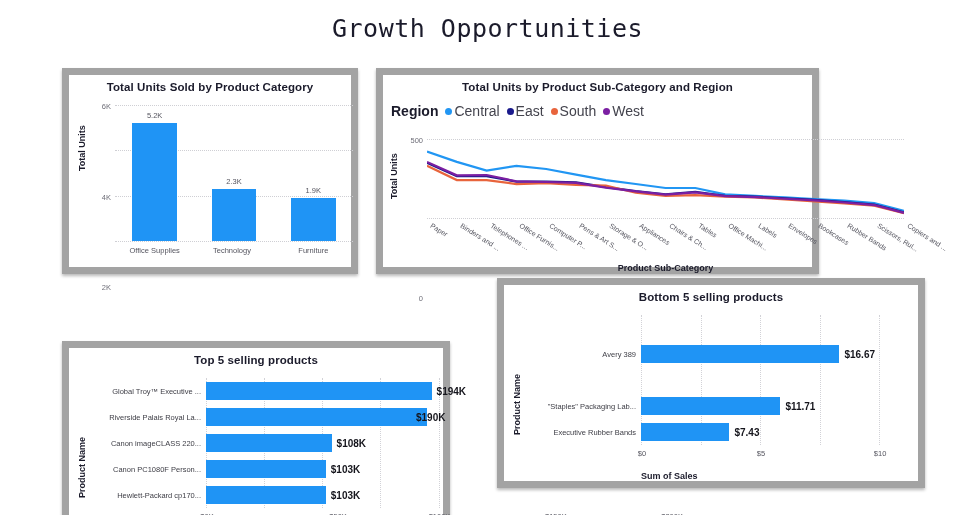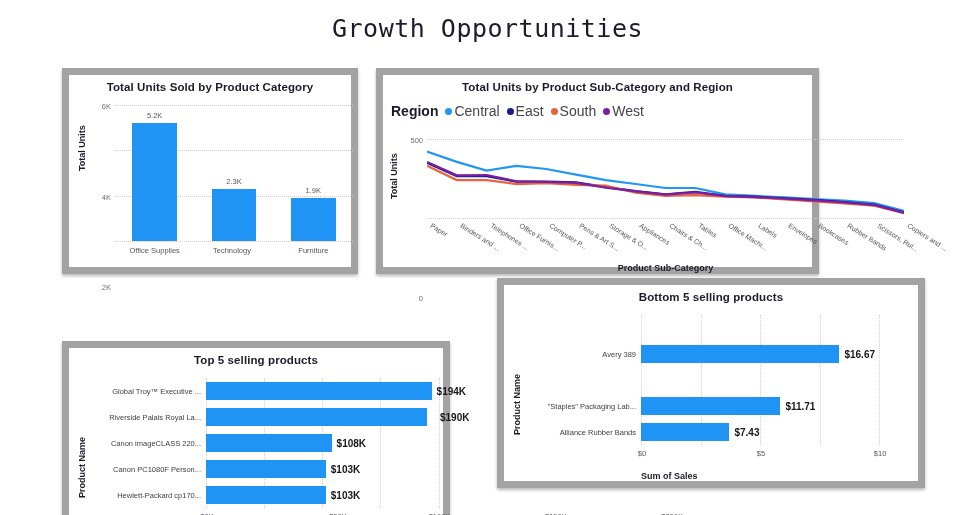--- a/index.html
+++ b/index.html
@@ -193,21 +193,21 @@
         <div class="xtick" style="left: 232.558px;">$200K</div>
       </div>
       <div class="hrow" style="top: 3px; height: 20px;">
         <div class="hname">Global Troy™ Executive ...</div>
         <div class="hbar" style="width: 225.581px; background: rgb(31, 148, 245);"></div>
         <div class="hval" style="left: 230.581px;">$194K</div>
       </div>
       <div class="hrow" style="top: 29px; height: 20px;">
         <div class="hname">Riverside Palais Royal La...</div>
         <div class="hbar" style="width: 220.93px; background: rgb(31, 148, 245);"></div>
-        <div class="hval" style="left: 234px;">$190K</div>
+        <div class="hval" style="left: 210px;">$190K</div>
       </div>
       <div class="hrow" style="top: 55px; height: 20px;">
         <div class="hname">Canon imageCLASS 220...</div>
         <div class="hbar" style="width: 125.581px; background: rgb(31, 148, 245);"></div>
         <div class="hval" style="left: 130.581px;">$108K</div>
       </div>
       <div class="hrow" style="top: 81px; height: 20px;">
         <div class="hname">Canon PC1080F Person...</div>
         <div class="hbar" style="width: 119.767px; background: rgb(31, 148, 245);"></div>
         <div class="hval" style="left: 124.767px;">$103K</div>
@@ -240,19 +240,19 @@
         <div class="hname">Avery 389</div>
         <div class="hbar" style="width: 198.452px; background: rgb(31, 148, 245);"></div>
         <div class="hval" style="left: 203.452px;">$16.67</div>
       </div>
       <div class="hrow" style="top: 81px; height: 20px;">
         <div class="hname">"Staples" Packaging Lab...</div>
         <div class="hbar" style="width: 139.405px; background: rgb(31, 148, 245);"></div>
         <div class="hval" style="left: 144.405px;">$11.71</div>
       </div>
       <div class="hrow" style="top: 107px; height: 20px;">
-        <div class="hname">Alliance Rubber Bands</div>
+        <div class="hname">Executive Rubber Bands</div>
         <div class="hbar" style="width: 88.4524px; background: rgb(31, 148, 245);"></div>
         <div class="hval" style="left: 93.4524px;">$7.43</div>
       </div>
     </div>
   <div class="axis-title hxlab" style="left:137px;width:250px;top:186px;">Sum of Sales</div>
 </div>
 
 </body></html>

